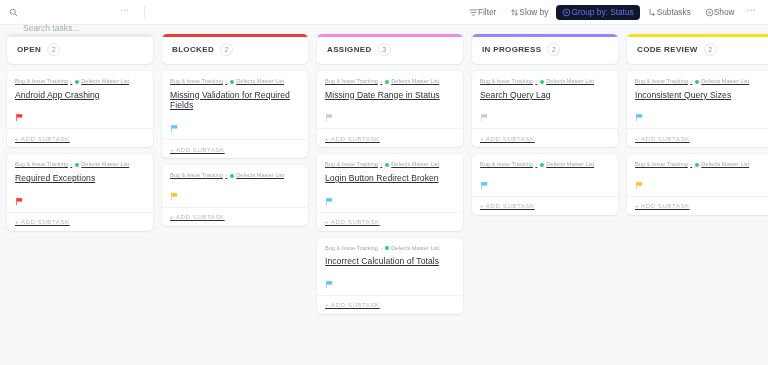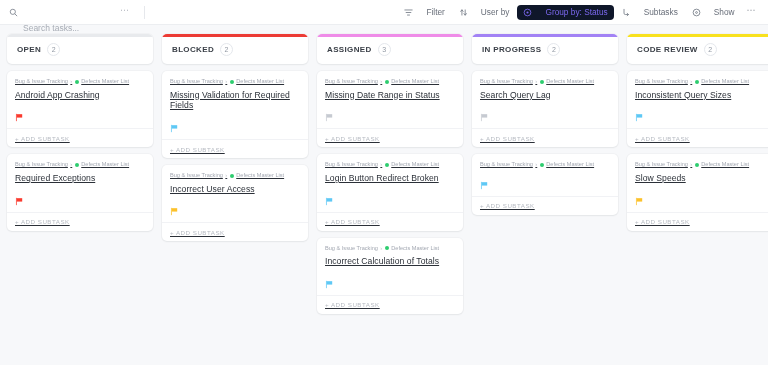--- a/index.html
+++ b/index.html
@@ -73,21 +73,21 @@
   .tb-right {
     margin-left: auto;
     display: flex;
     align-items: center;
     gap: 2px;
   }
 
   .tb-btn {
     display: flex;
     align-items: flex-start;
-    gap: 13px;
+    gap: 0;
     font-size: 8.3px;
     color: #676d78;
     padding: 3px 6px;
     border-radius: 4px;
     cursor: pointer;
     white-space: nowrap;
     line-height: 1;
   }
 
   .tb-btn.active {
@@ -283,21 +283,21 @@
 
     <div class="tb-btn">
       <span class="tb-icon">
         <svg viewBox="0 0 16 16" width="9" height="9" fill="none" stroke="#767c87" stroke-width="1.5" stroke-linecap="round" stroke-linejoin="round">
           <polyline points="3,6 5.2,3.2 7.4,6"></polyline>
           <line x1="5.2" y1="3.6" x2="5.2" y2="12.6"></line>
           <polyline points="8.8,10 11,12.8 13.2,10"></polyline>
           <line x1="11" y1="12.4" x2="11" y2="3.4"></line>
         </svg>
       </span>
-      <span>User by</span>
+      <span>Slow by</span>
     </div>
 
     <div class="tb-btn active">
       <span class="tb-icon">
         <svg viewBox="0 0 16 16" width="9" height="9" fill="none" stroke="#7b68ee" stroke-width="1.5">
           <circle cx="8" cy="8" r="6"></circle>
           <circle cx="8" cy="8" r="1.9" fill="#7b68ee" stroke="none"></circle>
         </svg>
       </span>
       <span>Group by: Status</span>
@@ -398,21 +398,20 @@
           </div>
           <div class="add-subtask">+ ADD SUBTASK</div>
         </div>
         <div class="card">
           <div class="breadcrumb">
             <span>Bug &amp; Issue Tracking</span>
             <span class="bc-sep">›</span>
             <span class="bc-dot" style="background:#2ecd6f"></span>
             <span>Defects Master List</span>
           </div>
-          <div class="card-title">Incorrect User Access</div>
           <div class="card-flagrow">
             <span class="flag">
               <svg viewBox="0 0 16 16" width="9" height="9">
                 <rect x="1.7" y="1.5" width="1.35" height="13" fill="#fcc12a"></rect>
                 <path d="M3.05 2.1 H12.8 V8.15 H3.05 Z" fill="#fcc12a"></path>
               </svg>
             </span>
           </div>
           <div class="add-subtask">+ ADD SUBTASK</div>
         </div>
@@ -550,21 +549,20 @@
           </div>
           <div class="add-subtask">+ ADD SUBTASK</div>
         </div>
         <div class="card">
           <div class="breadcrumb">
             <span>Bug &amp; Issue Tracking</span>
             <span class="bc-sep">›</span>
             <span class="bc-dot" style="background:#2ecd6f"></span>
             <span>Defects Master List</span>
           </div>
-          <div class="card-title">Slow Speeds</div>
           <div class="card-flagrow">
             <span class="flag">
               <svg viewBox="0 0 16 16" width="9" height="9">
                 <rect x="1.7" y="1.5" width="1.35" height="13" fill="#fcc12a"></rect>
                 <path d="M3.05 2.1 H12.8 V8.15 H3.05 Z" fill="#fcc12a"></path>
               </svg>
             </span>
           </div>
           <div class="add-subtask">+ ADD SUBTASK</div>
         </div>

